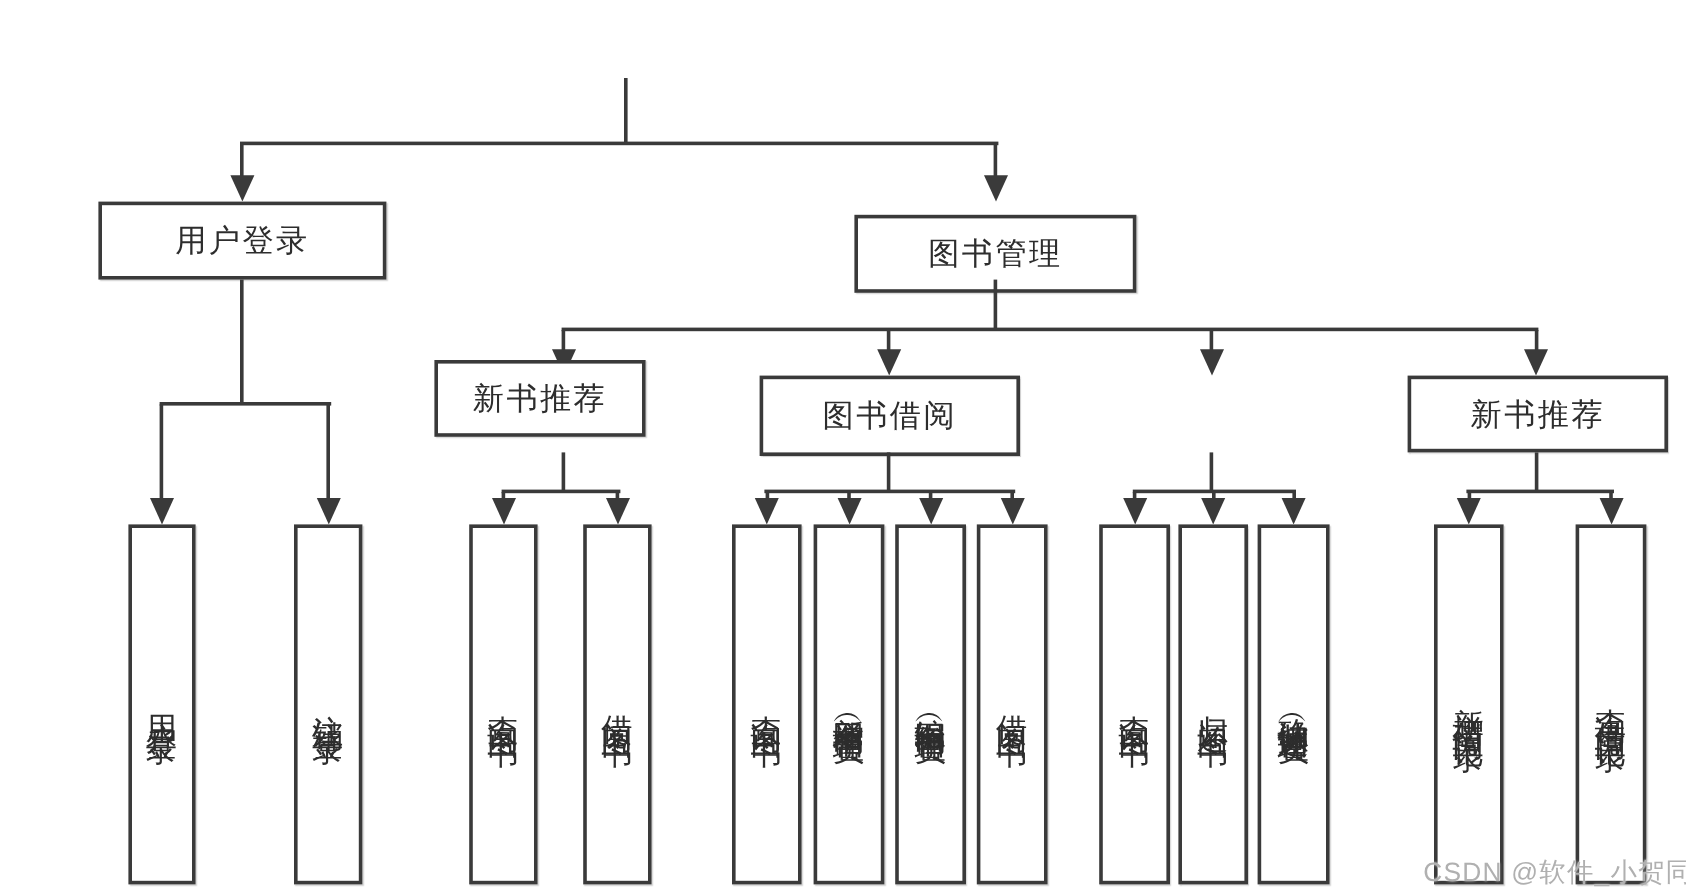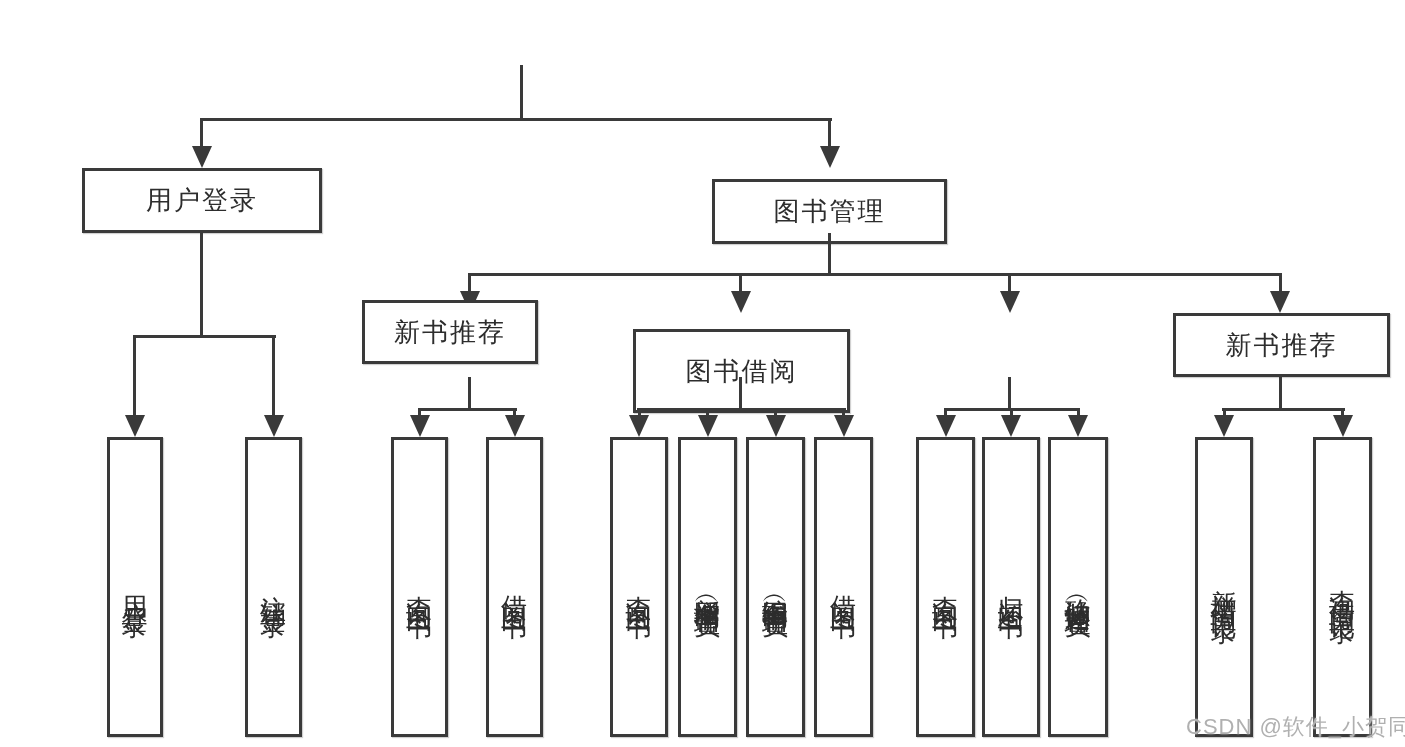--- a/index.html
+++ b/index.html
@@ -67,21 +67,21 @@
   <div class="vl" style="left:739px;top:275px;height:18px"></div>
   <div class="arrow" style="left:731px;top:291px"></div>
   <div class="vl" style="left:1008px;top:275px;height:18px"></div>
   <div class="arrow" style="left:1000px;top:291px"></div>
   <div class="vl" style="left:1279px;top:275px;height:18px"></div>
   <div class="arrow" style="left:1270px;top:291px"></div>
 
   <div class="node hbox" style="left:362px;top:300px;width:176px;height:64px">
     <span>新书推荐</span>
   </div>
-  <div class="node hbox" style="left:633px;top:329px;width:217px;height:84px">
+  <div class="node hbox" style="left:633px;top:313px;width:217px;height:67px">
     <span>图书借阅</span>
   </div>
   <div class="node hbox" style="left:1173px;top:313px;width:217px;height:64px">
     <span>新书推荐</span>
   </div>
 
   <div class="vl" style="left:468px;top:377px;height:33px"></div>
   <div class="vl" style="left:739px;top:377px;height:33px"></div>
   <div class="vl" style="left:1008px;top:377px;height:33px"></div>
   <div class="vl" style="left:1279px;top:377px;height:33px"></div>

